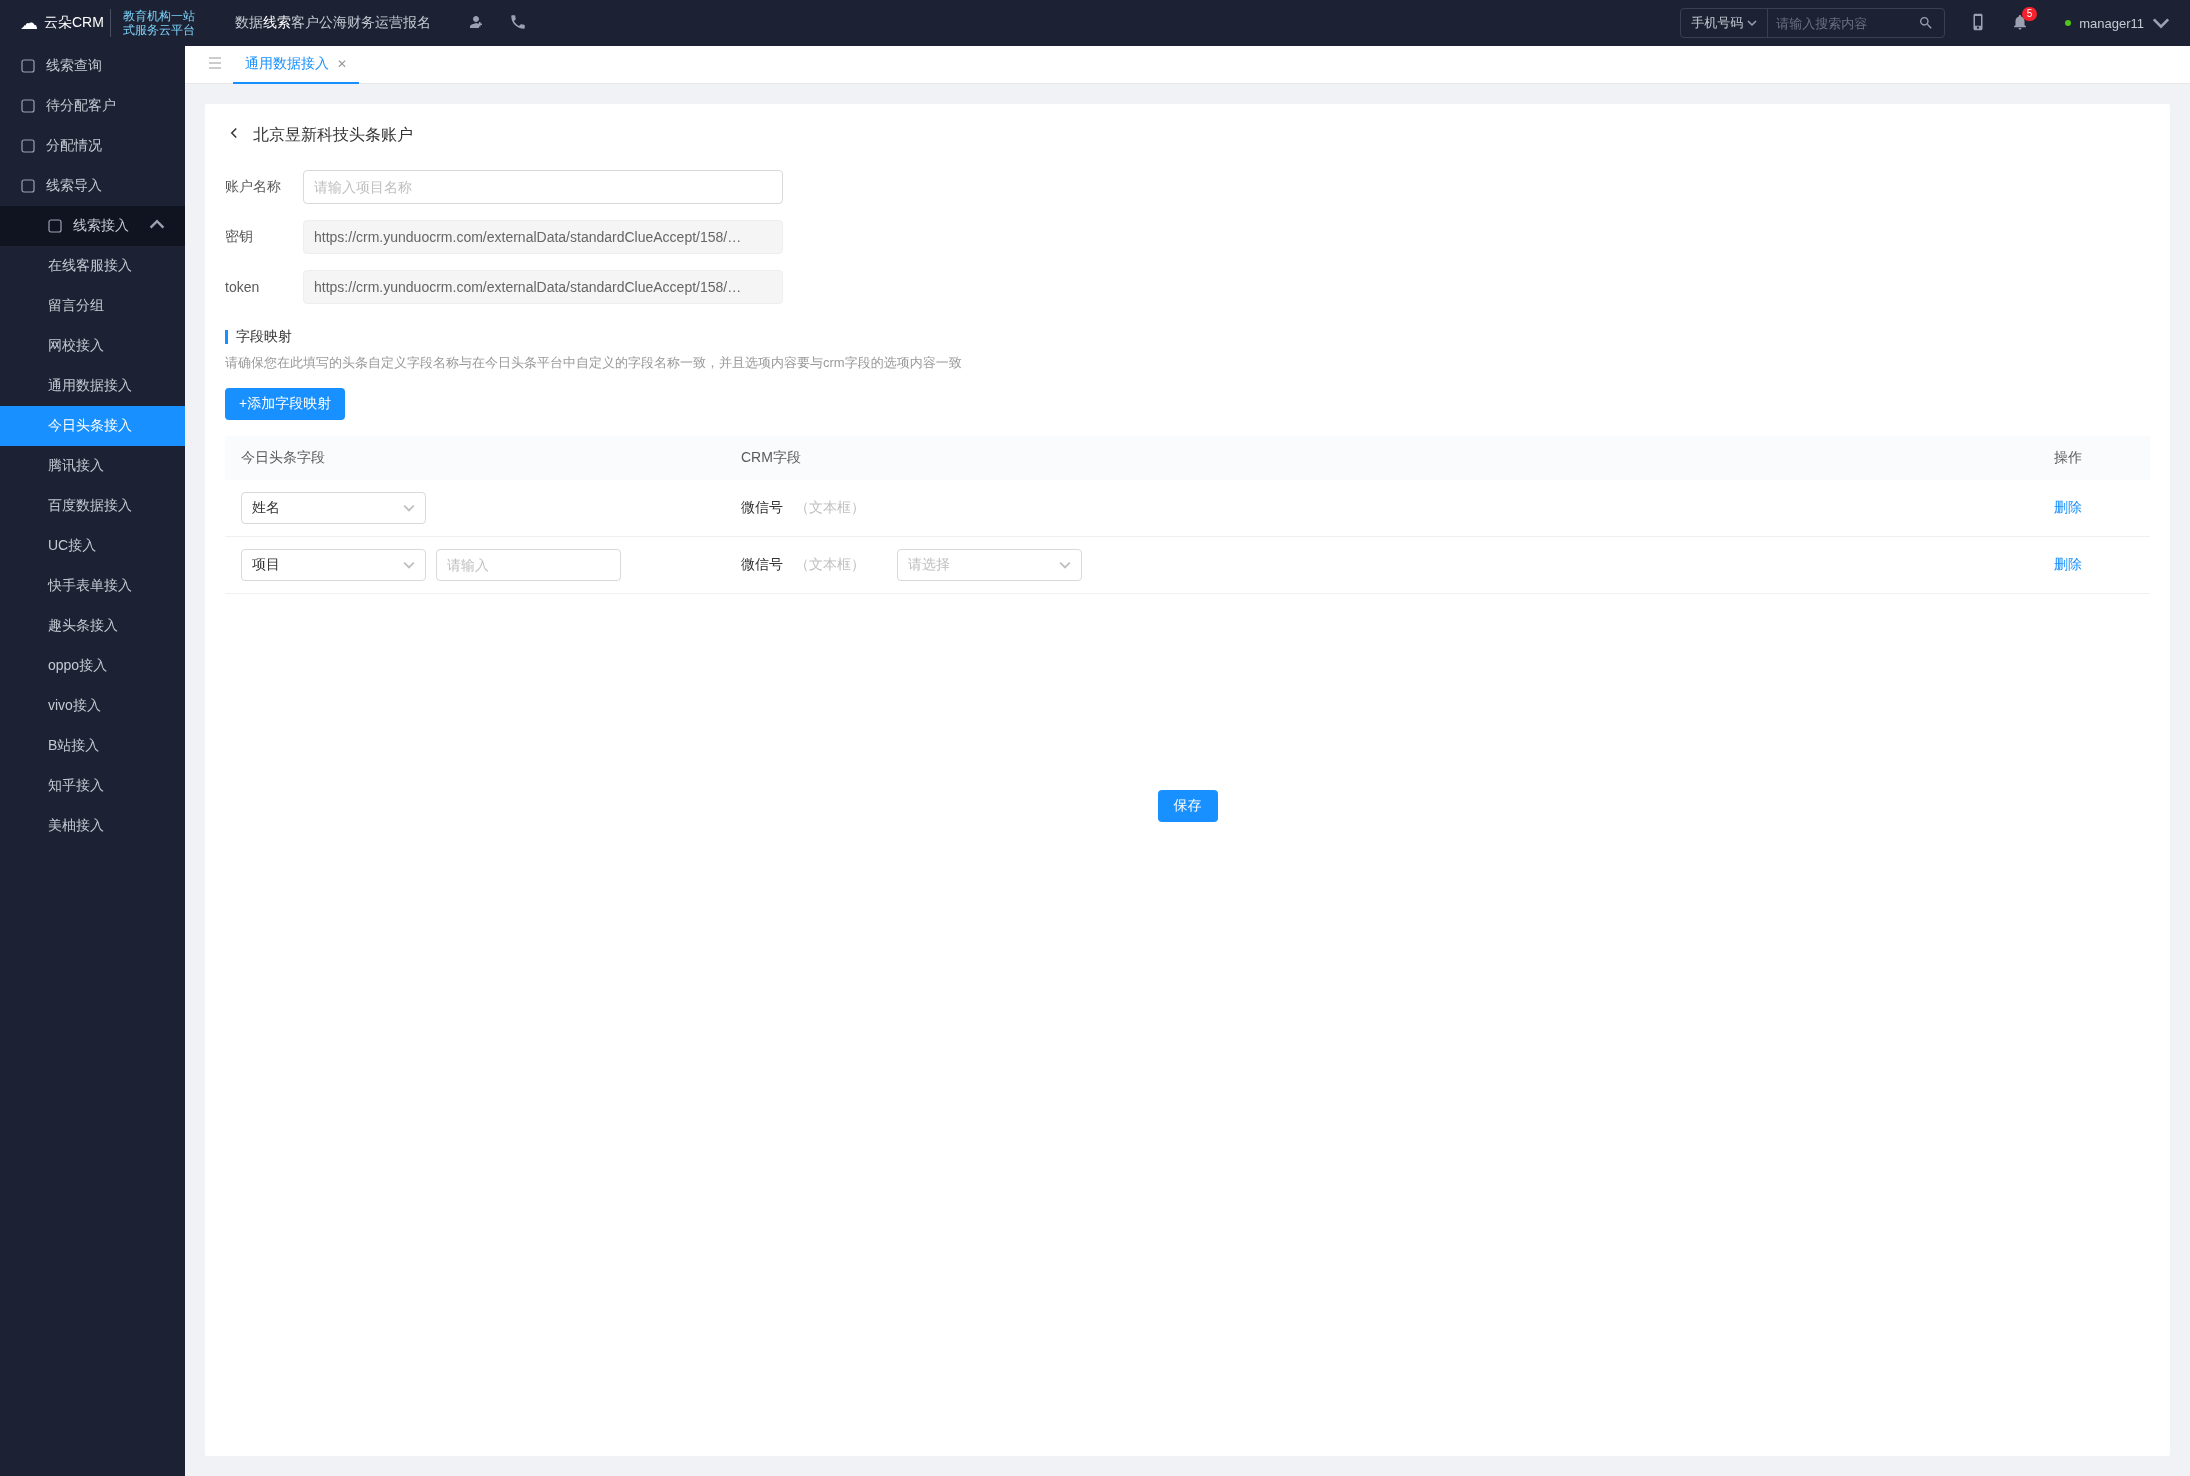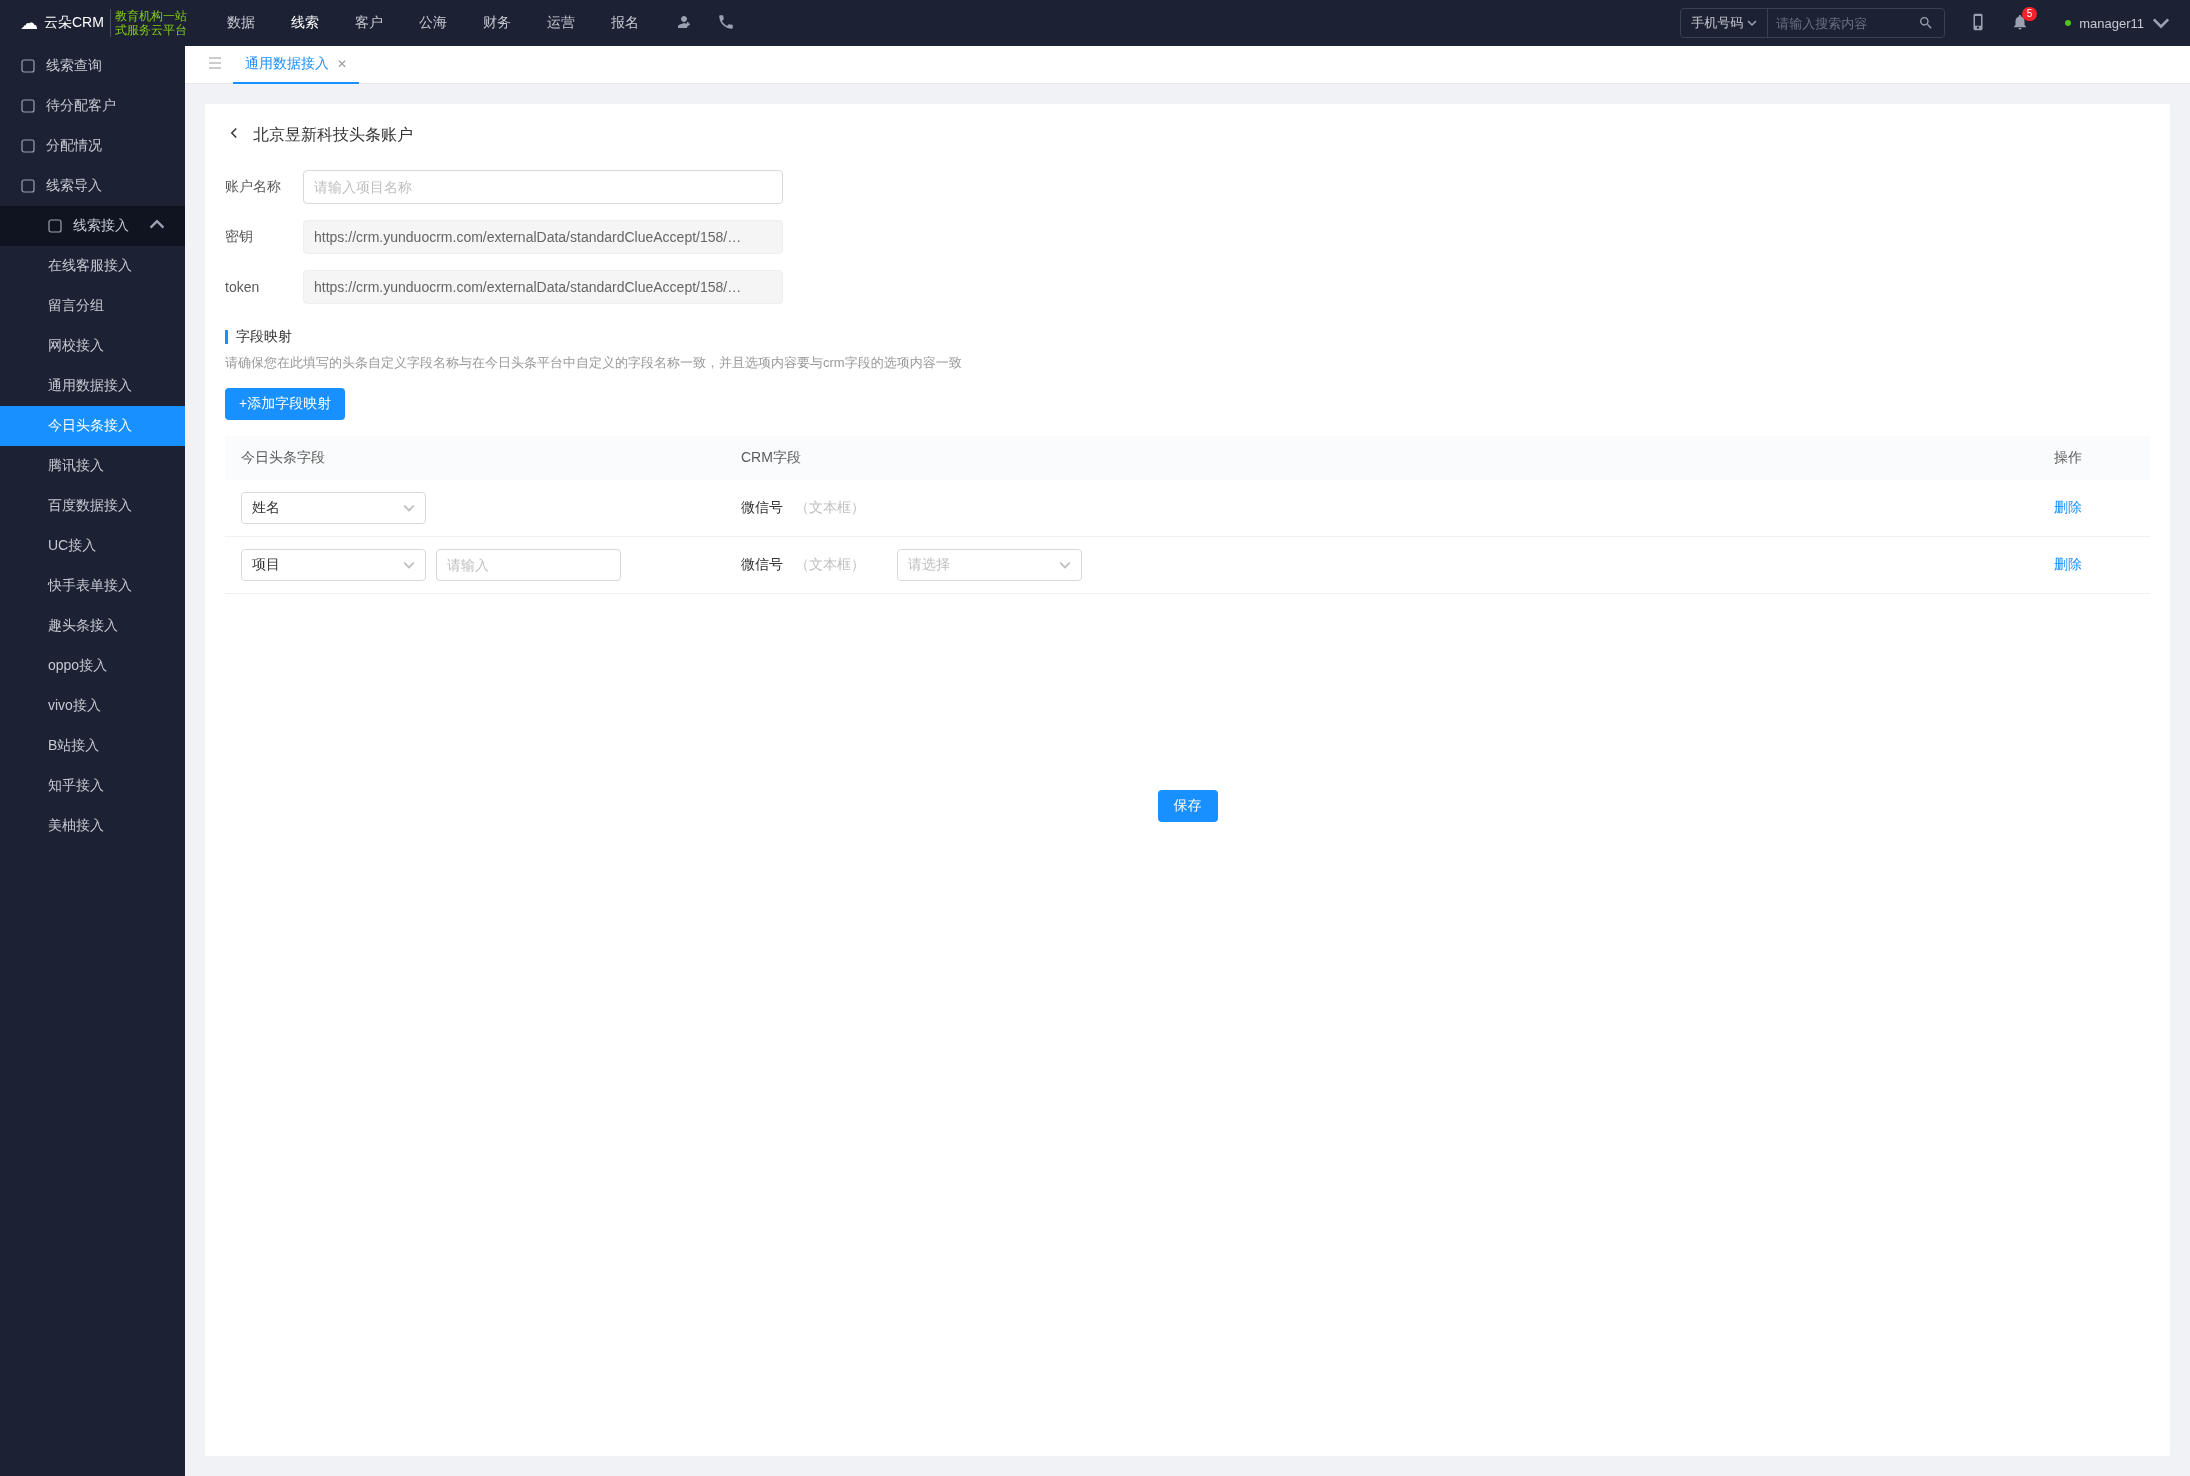--- a/index.html
+++ b/index.html
@@ -3,22 +3,22 @@
 <meta charset="utf-8">
 <style>
 * { margin:0; padding:0; box-sizing:border-box; font-family:-apple-system,BlinkMacSystemFont,"PingFang SC","Microsoft YaHei",sans-serif; }
 body { background:#f5f5f5; color:#333; font-size:14px; }
 .app { display:flex; flex-direction:column; height:100vh; min-height:896px; }
 
 
 .topbar { height:46px; background:#1c2233; display:flex; align-items:center; padding:0 20px; color:#c5c9d3; flex-shrink:0; }
 .logo { display:flex; align-items:center; gap:6px; margin-right:40px; color:#fff; font-weight:500; }
 .logo-mark { font-size:18px; }
-.logo-text { font-size:12px; border-left:1px solid #4a5060; padding-left:4px; line-height:1.2; color:#84cc16; }
-.navmenu { display:flex; gap:36px; }
+.logo-text { font-size:12px; border-left:1px solid #4a5060; padding-left:12px; line-height:1.2; color:#7dd3fc; }
+.navmenu { display:flex; }
 .navmenu-item { color:#c5c9d3; cursor:pointer; font-size:14px; }
 .navmenu-item.active { color:#fff; }
 .nav-icons { display:flex; gap:24px; margin-left:36px; align-items:center; }
 .nav-icons svg { width:18px; height:18px; fill:#9ba1b0; }
 .spacer { flex:1; }
 .search-group { display:flex; align-items:center; border:1px solid #3a4052; border-radius:4px; height:30px; margin-right:24px; }
 .search-type { display:flex; align-items:center; gap:4px; padding:0 10px; color:#c5c9d3; font-size:13px; border-right:1px solid #3a4052; height:100%; }
 .search-input { background:transparent; border:none; outline:none; color:#c5c9d3; padding:0 8px; width:140px; font-size:13px; }
 .search-input::placeholder { color:#6a7080; }
 .search-btn { padding:0 10px; display:flex; align-items:center; }

